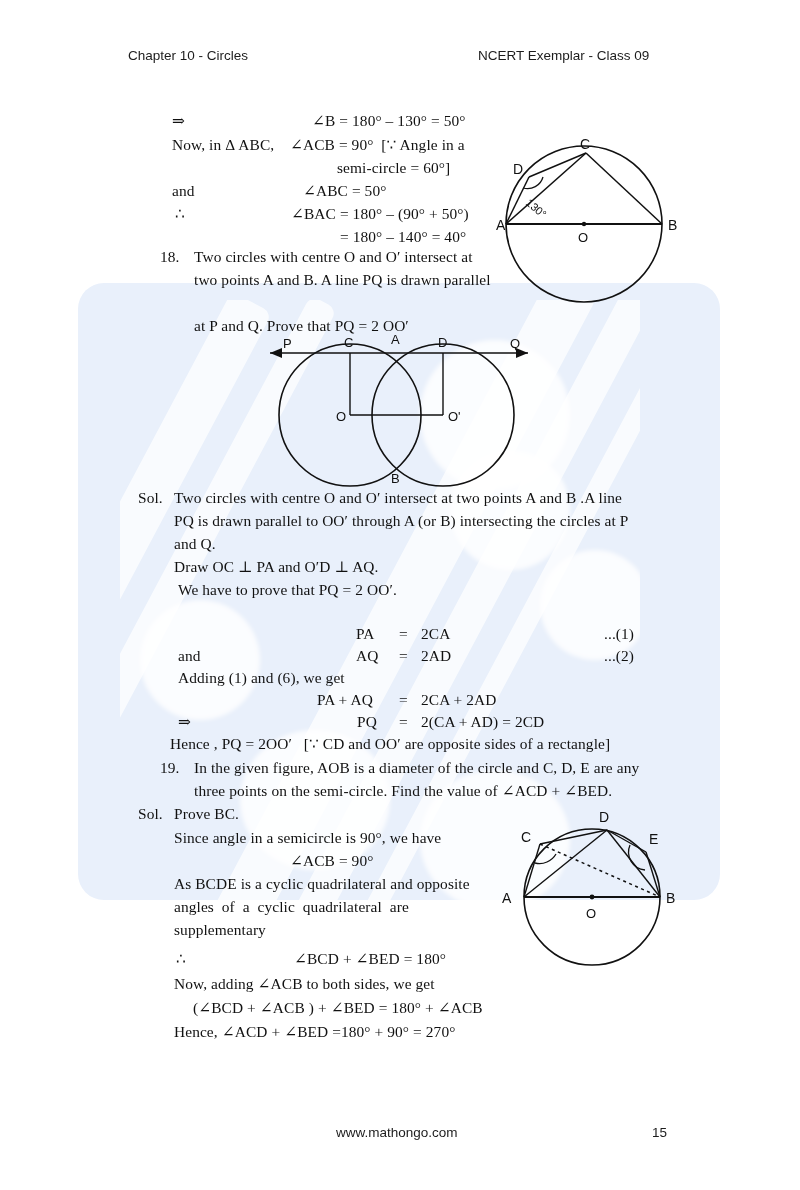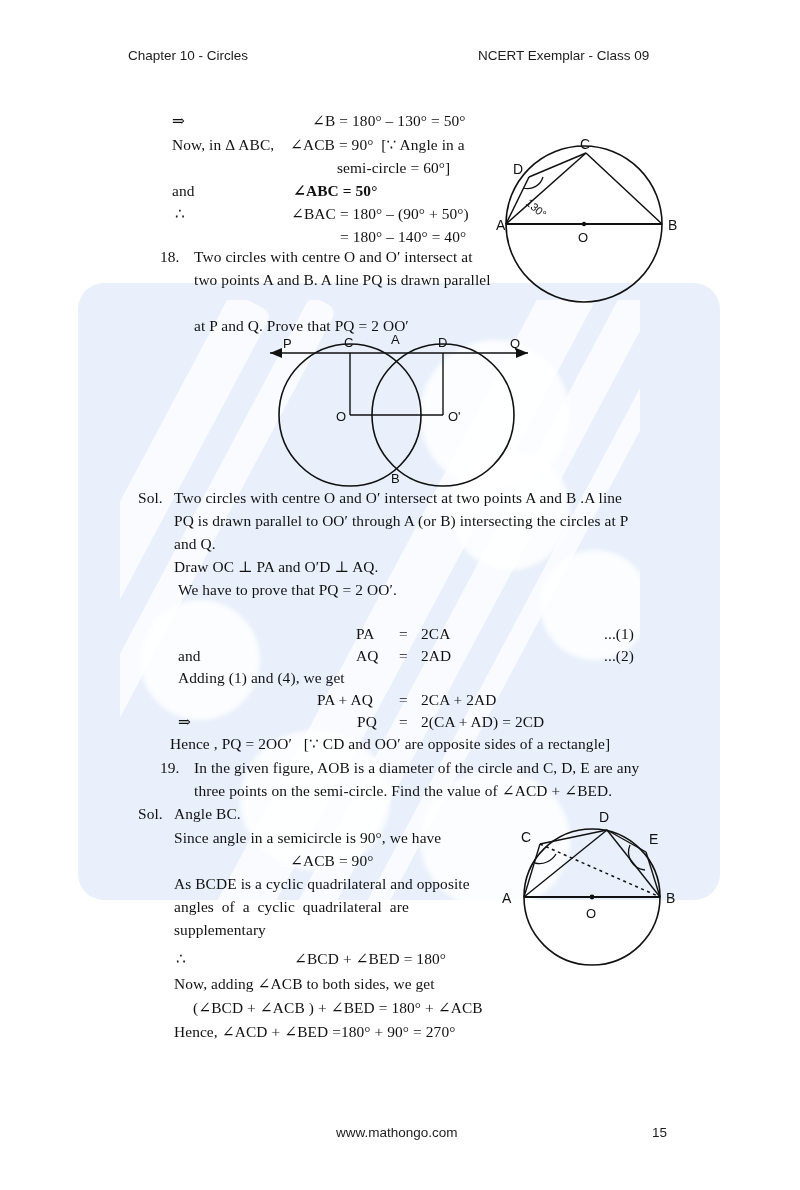--- a/index.html
+++ b/index.html
@@ -121,21 +121,21 @@
 
   <div class="tx" style="left:172px; top:113px;">⇒</div>
   <div class="tx" style="left:312px; top:113px;">∠B = 180° – 130° = 50°</div>
 
   <div class="tx" style="left:172px; top:137px;">Now, in Δ ABC,</div>
   <div class="tx" style="left:290px; top:137px;">∠ACB = 90°  [∵ Angle in a</div>
 
   <div class="tx" style="left:337px; top:160px;">semi-circle = 60°]</div>
 
   <div class="tx" style="left:172px; top:183px;">and</div>
-  <div class="tx" style="left:293px; top:183px;font-weight:bold;">∠ABC = 50°</div>
+  <div class="tx" style="left:303px; top:183px;">∠ABC = 50°</div>
 
   <div class="tx" style="left:175px; top:206px;">∴</div>
   <div class="tx" style="left:291px; top:206px;">∠BAC = 180° – (90° + 50°)</div>
 
   <div class="tx" style="left:340px; top:229px;">= 180° – 140° = 40°</div>
 
   <div class="dia" style="left:496px; top:142px;">
     <svg width="190" height="160" viewBox="0 0 190 160">
 
       <circle cx="88" cy="82" r="78" fill="none" stroke="#111" stroke-width="1.6"></circle>
@@ -205,39 +205,39 @@
   <div class="tx" style="left:399px; top:626px;">=</div>
   <div class="tx" style="left:421px; top:626px;">2CA</div>
   <div class="tx" style="left:604px; top:626px;">...(1)</div>
 
   <div class="tx" style="left:178px; top:648px;">and</div>
   <div class="tx" style="left:356px; top:648px;">AQ</div>
   <div class="tx" style="left:399px; top:648px;">=</div>
   <div class="tx" style="left:421px; top:648px;">2AD</div>
   <div class="tx" style="left:604px; top:648px;">...(2)</div>
 
-  <div class="tx" style="left:178px; top:670px;">Adding (1) and (4), we get</div>
+  <div class="tx" style="left:178px; top:670px;">Adding (1) and (6), we get</div>
 
   <div class="tx" style="left:317px; top:692px;">PA + AQ</div>
   <div class="tx" style="left:399px; top:692px;">=</div>
   <div class="tx" style="left:421px; top:692px;">2CA + 2AD</div>
 
   <div class="tx" style="left:178px; top:714px;">⇒</div>
   <div class="tx" style="left:357px; top:714px;">PQ</div>
   <div class="tx" style="left:399px; top:714px;">=</div>
   <div class="tx" style="left:421px; top:714px;">2(CA + AD) = 2CD</div>
 
   <div class="tx" style="left:170px; top:736px;">Hence , PQ = 2OO′   [∵ CD and OO′ are opposite sides of a rectangle]</div>
 
   <div class="tx bold" style="left:160px; top:760px;">19.</div>
   <div class="tx" style="left:194px; top:760px;">In the given figure, AOB is a diameter of the circle and C, D, E are any</div>
   <div class="tx" style="left:194px; top:783px;">three points on the semi-circle. Find the value of ∠ACD + ∠BED.</div>
 
   <div class="tx bold" style="left:138px; top:806px;">Sol.</div>
-  <div class="tx" style="left:174px; top:806px;">Angle BC.</div>
+  <div class="tx" style="left:174px; top:806px;">Prove BC.</div>
   <div class="tx" style="left:174px; top:830px;">Since angle in a semicircle is 90°, we have</div>
   <div class="tx" style="left:290px; top:853px;">∠ACB = 90°</div>
   <div class="tx" style="left:174px; top:876px;">As BCDE is a cyclic quadrilateral and opposite</div>
   <div class="tx" style="left:174px; top:899px;">angles  of  a  cyclic  quadrilateral  are</div>
   <div class="tx" style="left:174px; top:922px;">supplementary</div>
 
   <div class="tx" style="left:176px; top:951px;">∴</div>
   <div class="tx" style="left:266px; top:951px;margin-left:28px;">∠BCD + ∠BED = 180°</div>
 
   <div class="tx" style="left:174px; top:976px;">Now, adding ∠ACB to both sides, we get</div>

